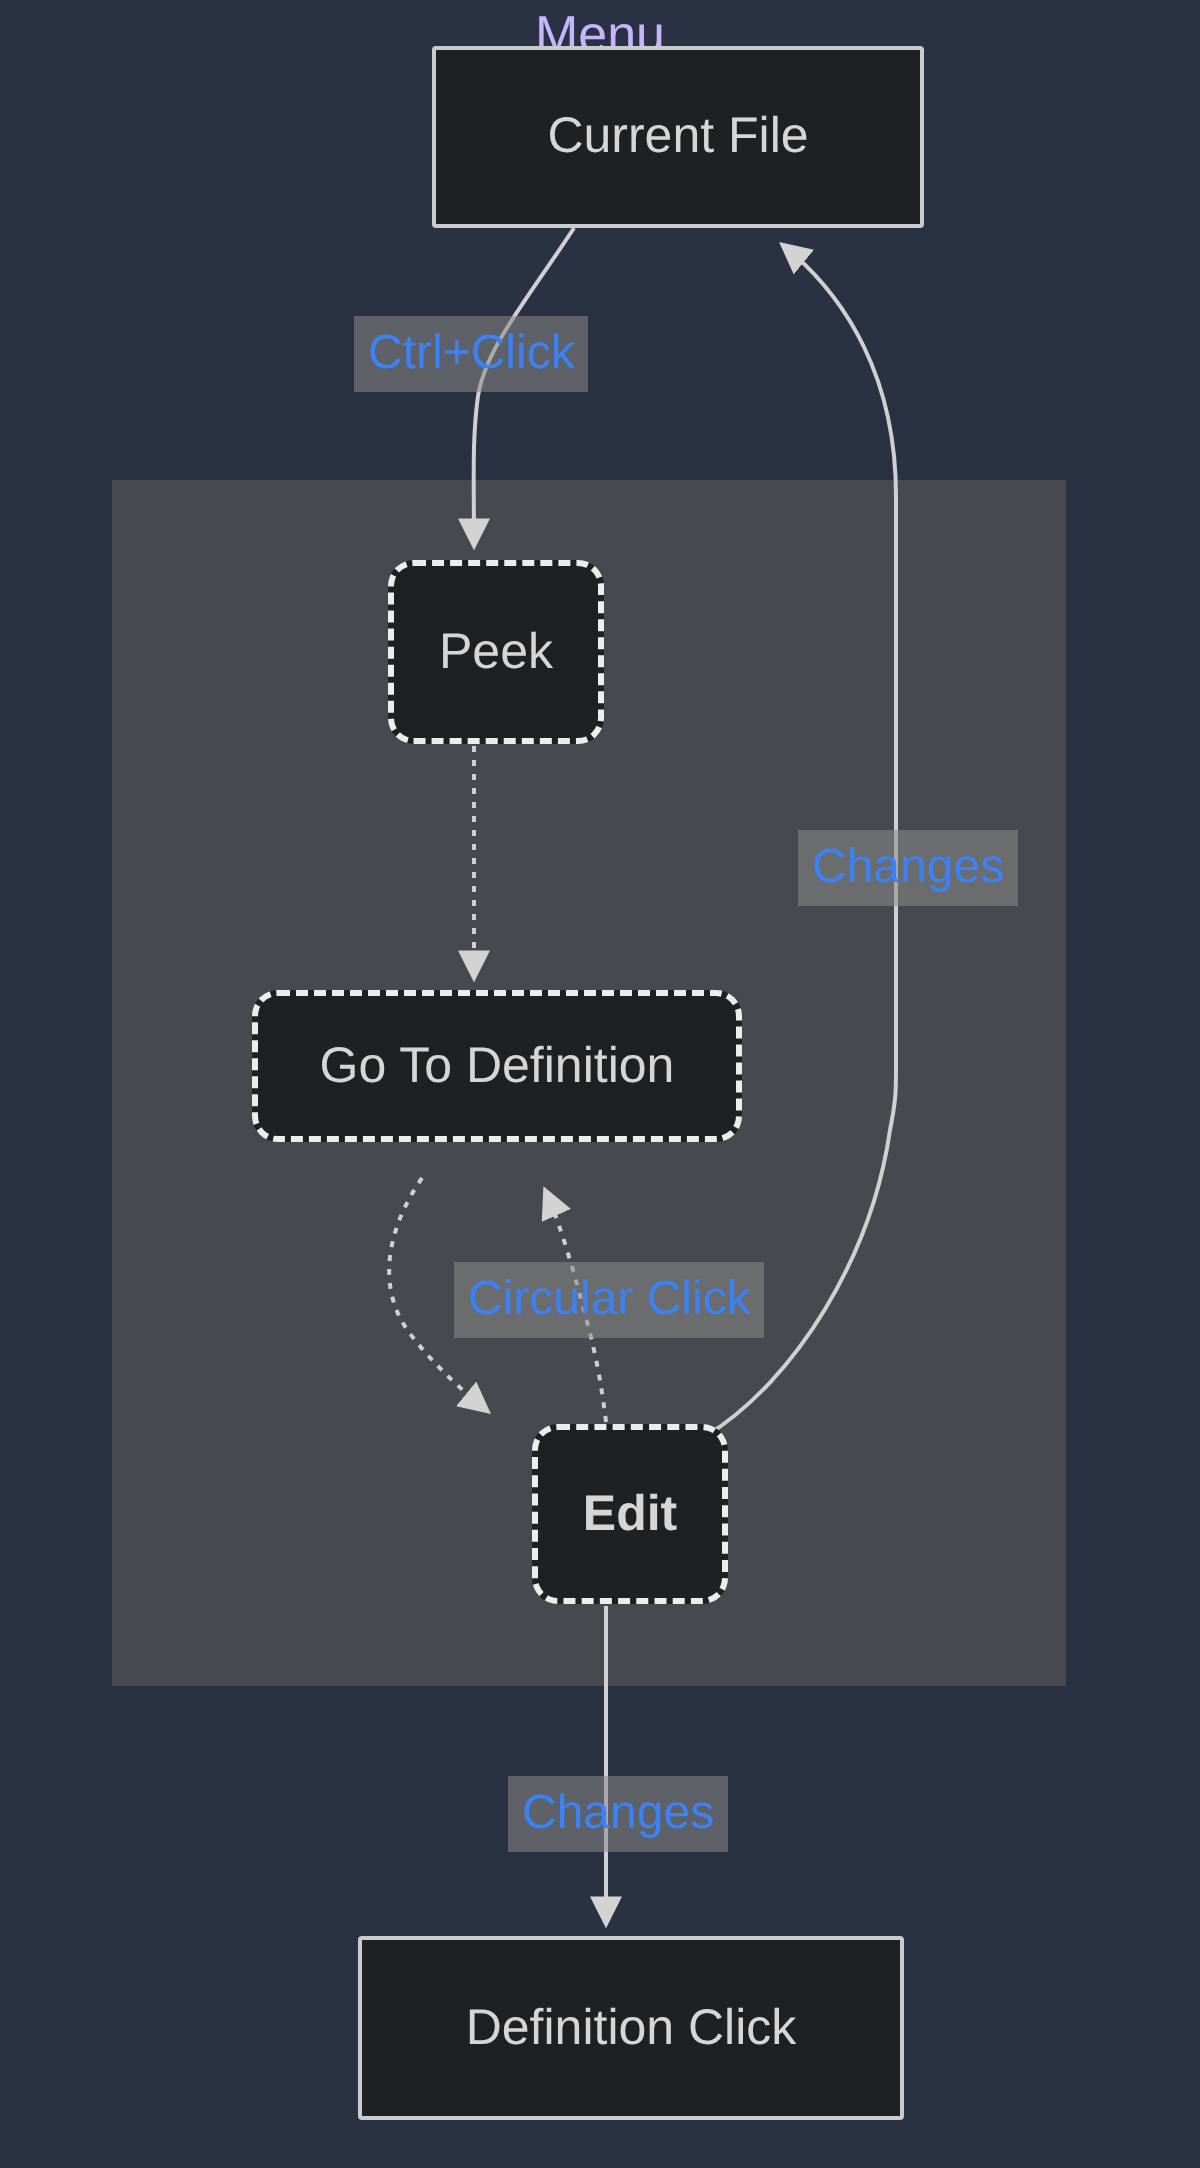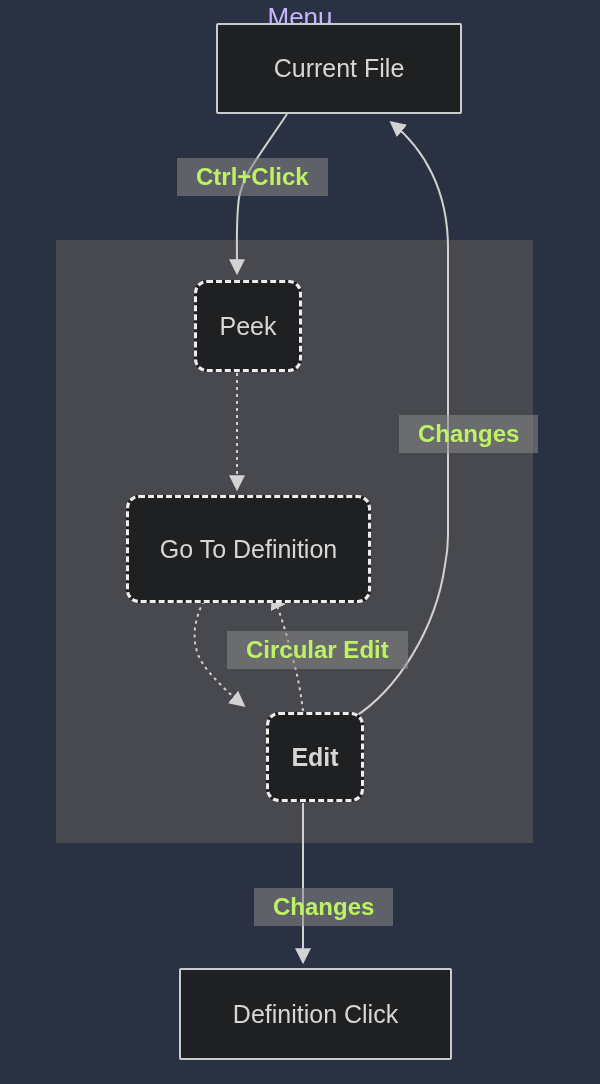--- a/index.html
+++ b/index.html
@@ -39,33 +39,32 @@
     color:#D6D6D6;
     font-size:25px;
     text-align:center;
     z-index:5;
     margin-left:11px;
   }
   .node.solid{border:2px solid #C9CCCE;border-radius:2px;}
   .node.dashed{border:3px dashed #EDEDED;border-radius:13px;}
   .n-current-file{left:205px;top:23px;width:246px;height:91px;}
   .n-peek{left:183px;top:280px;width:108px;height:92px;}
-  .n-goto{left:115px;top:495px;width:245px;height:108px;}
+  .n-goto{left:115px;top:495px;width:245px;height:76px;}
   .n-edit{left:255px;top:712px;width:98px;height:90px;font-weight:bold;}
   .n-definition-file{left:168px;top:968px;width:273px;height:92px;}
   .edge-label{
     position:absolute;
     background:rgba(136,136,136,0.55);
-    color:#bef264;
+    color:#3b82f6;
     font-size:24px;
     line-height:34px;
-    padding:2px 19px;
+    padding:2px 7px;
     white-space:nowrap;
     z-index:4;
-    font-weight:bold;
   }
   .l-ctrl-click{left:177px;top:158px;}
   .l-circular-edit{left:227px;top:631px;}
   .l-changes-up{left:399px;top:415px;}
   .l-changes-down{left:254px;top:888px;}
 </style>
 </head>
 <body>
 
 <div class="stage">
@@ -87,21 +86,21 @@
     <path d="M211,589 C193,615 189,643 203,664 C212,677 227,692 243,705" fill="none" stroke="#D0D0D0" stroke-width="2" stroke-dasharray="3,4" marker-end="url(#arrow)"></path>
 
     <path d="M303,711 C301,694 298,677 293,659 C288,640 281,614 273,596" fill="none" stroke="#D0D0D0" stroke-width="2" stroke-dasharray="3,4" marker-end="url(#arrow)"></path>
 
     <path d="M353,718 C398,690 436,628 445,565 C448,550 448,545 448,535 L448,248 C448,190 424,149 392,123" fill="none" stroke="#D0D0D0" stroke-width="2" marker-end="url(#arrow)"></path>
 
     <path d="M303,803 L303,961" fill="none" stroke="#D0D0D0" stroke-width="2" marker-end="url(#arrow)"></path>
   </svg>
 
   <div class="edge-label l-ctrl-click">Ctrl+Click</div>
-  <div class="edge-label l-circular-edit">Circular Edit</div>
+  <div class="edge-label l-circular-edit">Circular Click</div>
   <div class="edge-label l-changes-up">Changes</div>
   <div class="edge-label l-changes-down">Changes</div>
 
   <div class="node solid n-current-file">Current File</div>
   <div class="node dashed n-peek">Peek</div>
   <div class="node dashed n-goto">Go To Definition</div>
   <div class="node dashed n-edit">Edit</div>
   <div class="node solid n-definition-file">Definition Click</div>
 
 </div>

